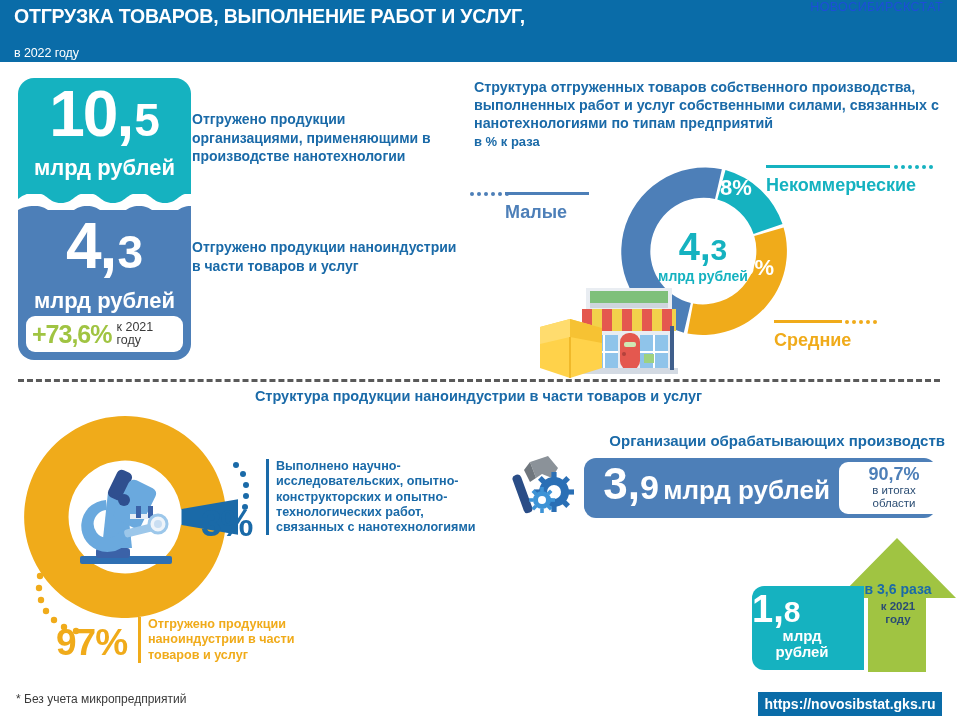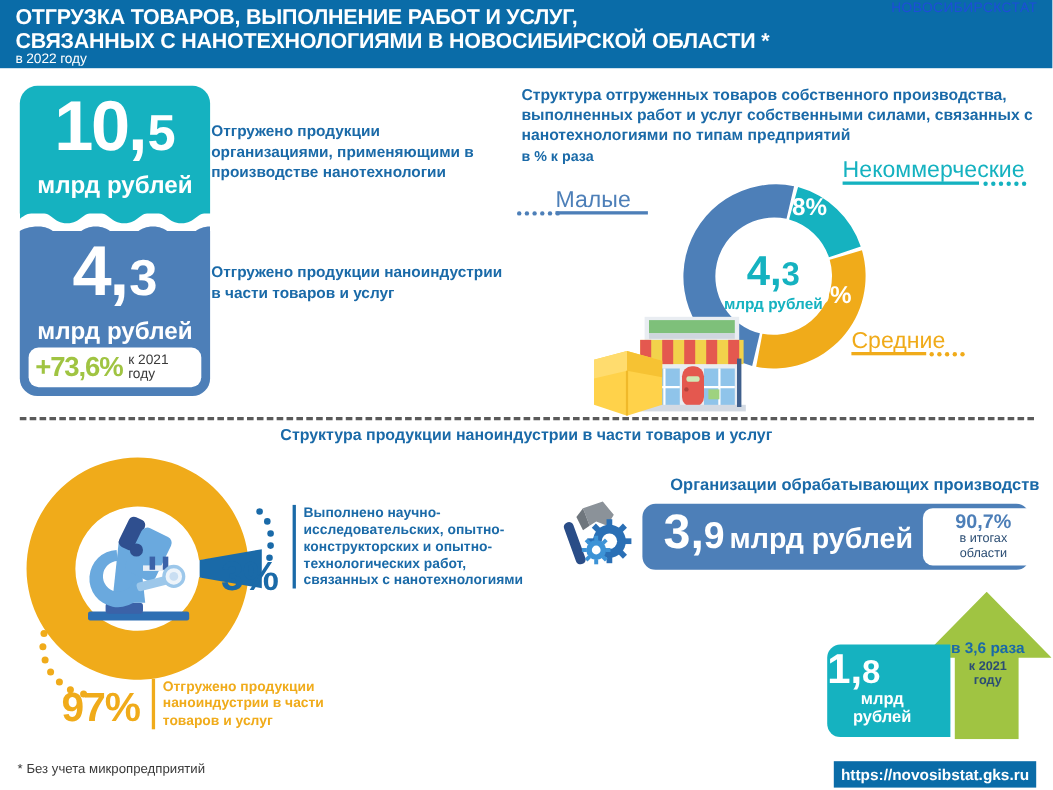--- a/index.html
+++ b/index.html
@@ -189,23 +189,24 @@
     font-size: 22px;
     font-weight: bold;
   }
   .pct-small { left: 592px; top: 175px; }
   .pct-nc    { left: 720px; top: 175px; }
   .pct-med   { left: 730px; top: 255px; }
 
   
   .leg-label {
     position: absolute;
-    font-size: 21px;
-    font-weight: normal;
+    font-size: 18px;
+    font-weight: bold;
     white-space: nowrap;
+    margin-top: 32px;
   }
   .leg-small { left: 505px; top: 170px; color: #4d7fb8; }
   .leg-nc    { left: 766px; top: 143px; color: #15b2c0; }
   .leg-med   { left: 774px; top: 298px; color: #f0ab1a; }
 
   .leg-rule {
     position: absolute;
     height: 3px;
   }
   .rule-small { left: 505px; top: 192px; width: 84px; background: #4d7fb8; }
@@ -441,21 +442,20 @@
   }
 </style>
 </head>
 <body>
 
 <div id="page">
 
   <div class="header-band"></div>
   <div class="header-title">
     <span class="l1">ОТГРУЗКА ТОВАРОВ, ВЫПОЛНЕНИЕ РАБОТ И УСЛУГ,</span>
-    <span class="l2">СВЯЗАННЫХ С НАНОТЕХНОЛОГИЯМИ В НОВОСИБИРСКОЙ ОБЛАСТИ *</span>
   </div>
   <div class="header-sub">в 2022 году</div>
   <div class="header-org">НОВОСИБИРСКСТАТ</div>
 
   <div class="card-teal"></div>
   <div class="wave wave-teal">
     <svg width="173" height="14" viewBox="0 0 173 14">
       <path d="M0,0 L173,0 L173,3 C160,3 160,13 147,13 C134,13 134,3 121,3
                C108,3 108,13 95,13 C82,13 82,3 69,3 C56,3 56,13 43,13
                C30,13 30,3 17,3 C8,3 4,6 0,9 Z" fill="#15b2c0"></path>

